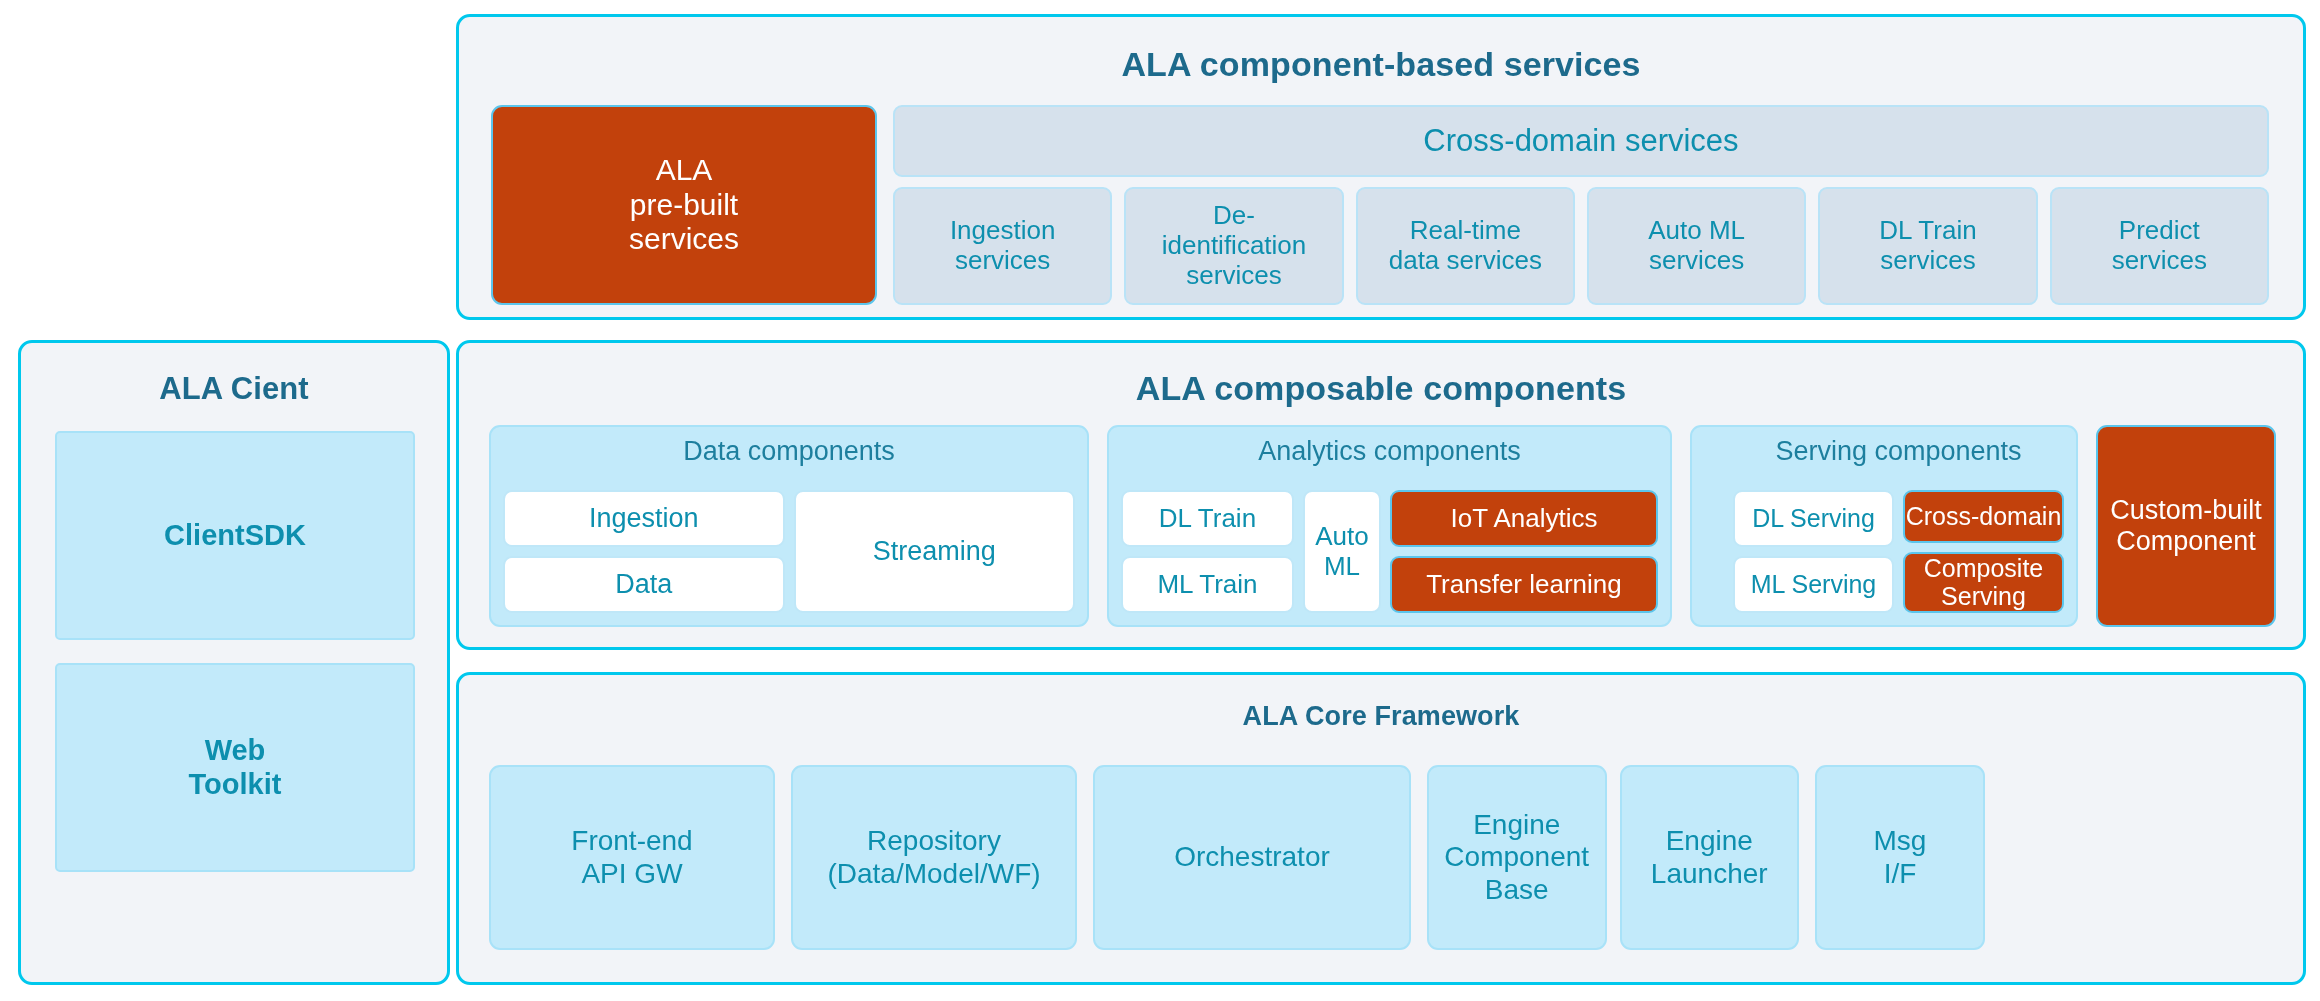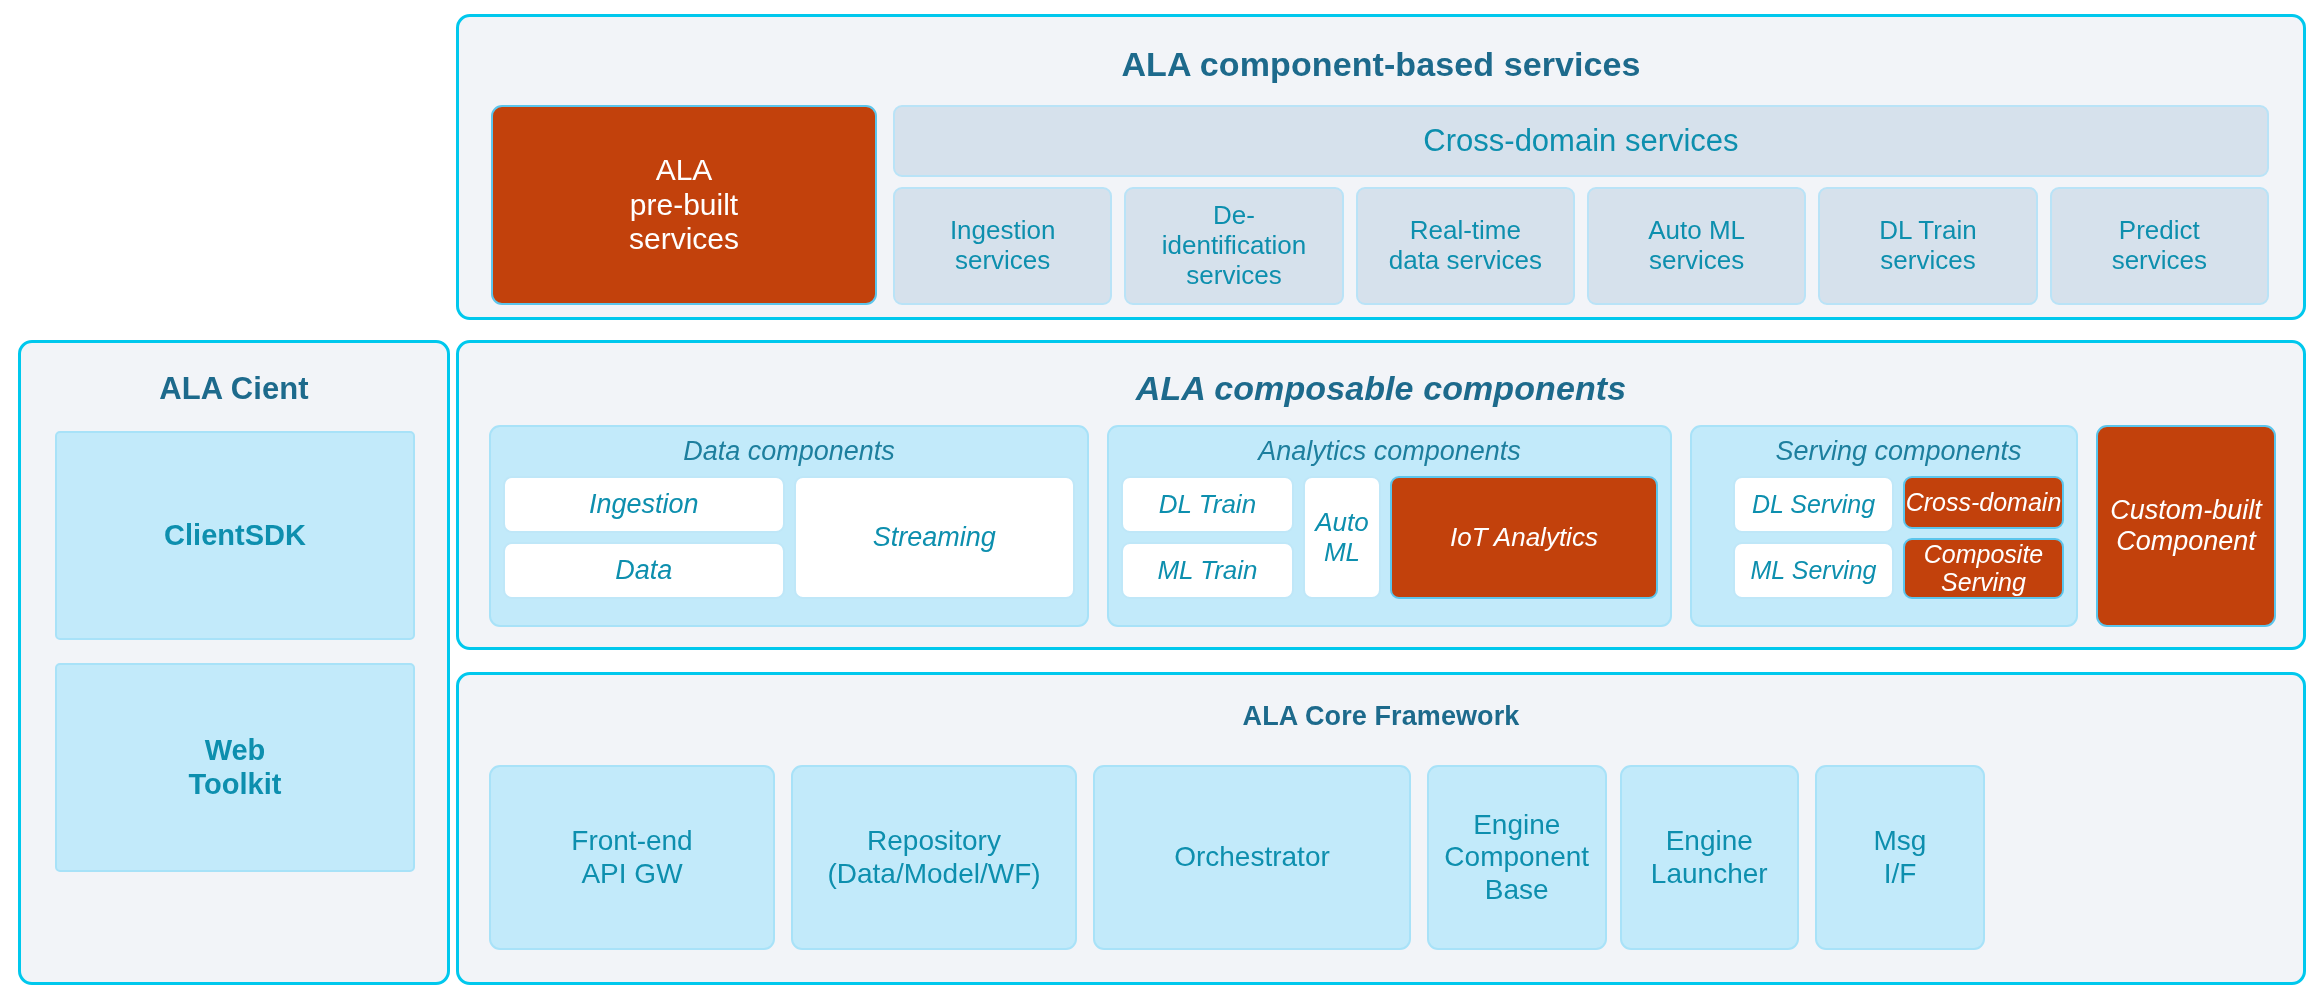--- a/index.html
+++ b/index.html
@@ -22,21 +22,21 @@
   .panel-title{
     text-align:center;
     font-weight:bold;
     color:#1d6a8c;
     letter-spacing:.1px;
   }
 
   
   #services-panel   {left:456px; top:14px;  width:1850px; height:306px;}
   #client-panel     {left:18px;  top:340px; width:432px;  height:645px;}
-  #components-panel {left:456px; top:340px; width:1850px; height:310px;font-style:italic;}
+  #components-panel {left:456px; top:340px; width:1850px; height:310px;}
   #core-panel       {left:456px; top:672px; width:1850px; height:313px;}
 
   #services-panel   .panel-title{font-size:34px; margin-top:28px;}
   #components-panel .panel-title{font-size:34px; margin-top:26px;}
   #core-panel       .panel-title{font-size:27px; margin-top:26px;}
   #client-panel     .panel-title{font-size:31px; margin-top:28px;}
 
   
   .tile{
     box-sizing:border-box;
@@ -92,21 +92,21 @@
   #webtoolkit{top:320px;height:209px;}
 
   
   .group{
     position:absolute;top:82px;height:202px;
     background:#c2eafa;border:2px solid #a8e2f8;border-radius:11px;
     box-sizing:border-box;
   }
   .group-title{
     text-align:center;color:#1d7f9e;font-size:27px;
-    margin-top:9px;margin-bottom:9px;
+    margin-top:9px;margin-bottom:23px;
   }
   .group-body{
     display:flex;gap:9px;padding:0 12px 12px 12px;
     height:135px;box-sizing:border-box;
   }
   .col{display:flex;flex-direction:column;gap:9px;flex:1 1 0;}
   .col .tile{flex:1 1 0;}
 
   #grp-data     {left:30px;  width:600px;}
   #grp-analytics{left:648px; width:565px;}
@@ -192,20 +192,21 @@
           <div class="col">
             <div class="tile chip-white">DL Train</div>
             <div class="tile chip-white">ML Train</div>
           </div>
           <div class="col" style="flex: 0 0 78px;">
             <div class="tile chip-white">Auto
 ML</div>
           </div>
           <div class="col" style="flex: 1.55 1 0px;">
             <div class="tile chip-blue">IoT Analytics</div>
+            <div class="tile chip-blue">Transfer learning</div>
           </div>
         </div>
     </div>
 
     <div class="group" id="grp-serving">
       <div class="group-title">Serving components</div>
       <div class="group-body">
           <div class="col" style="flex: 1 1 0px;">
             <div class="tile chip-white">DL Serving</div>
             <div class="tile chip-white">ML Serving</div>

